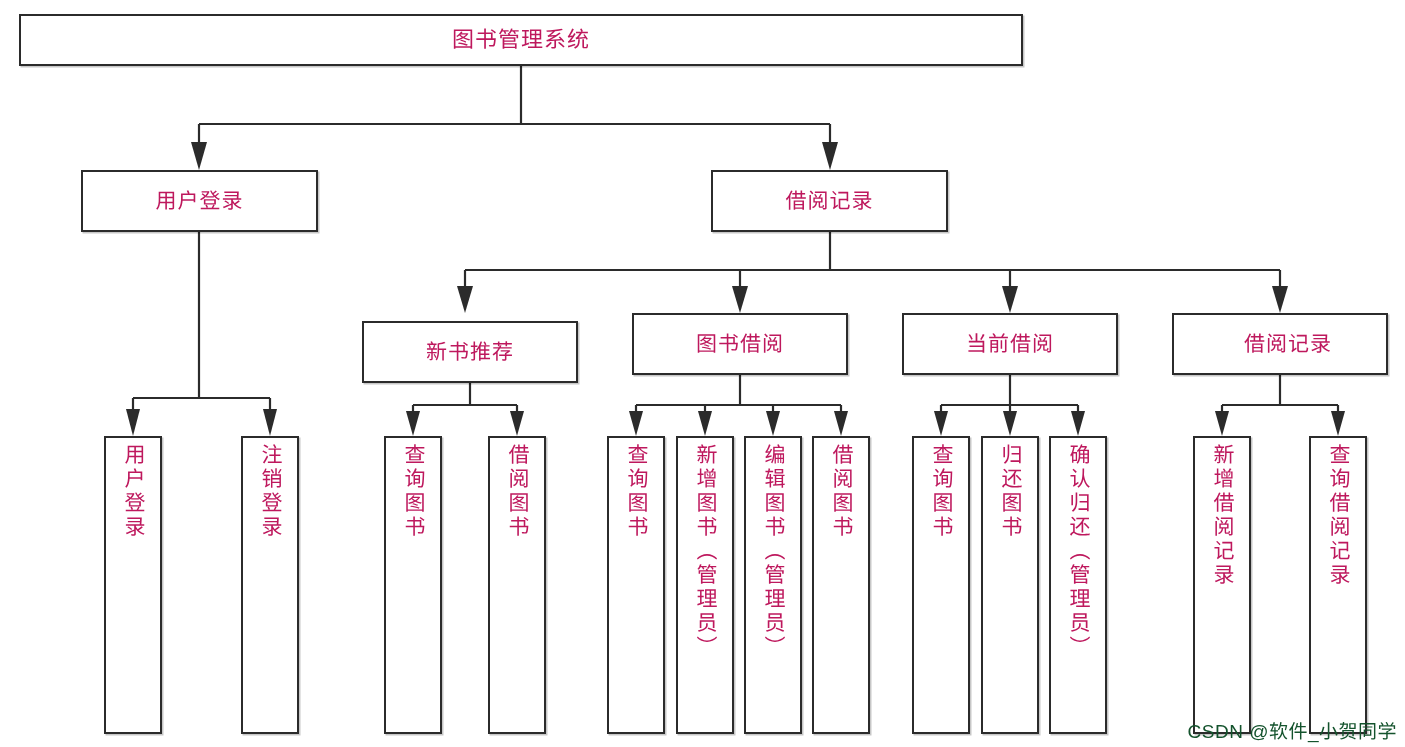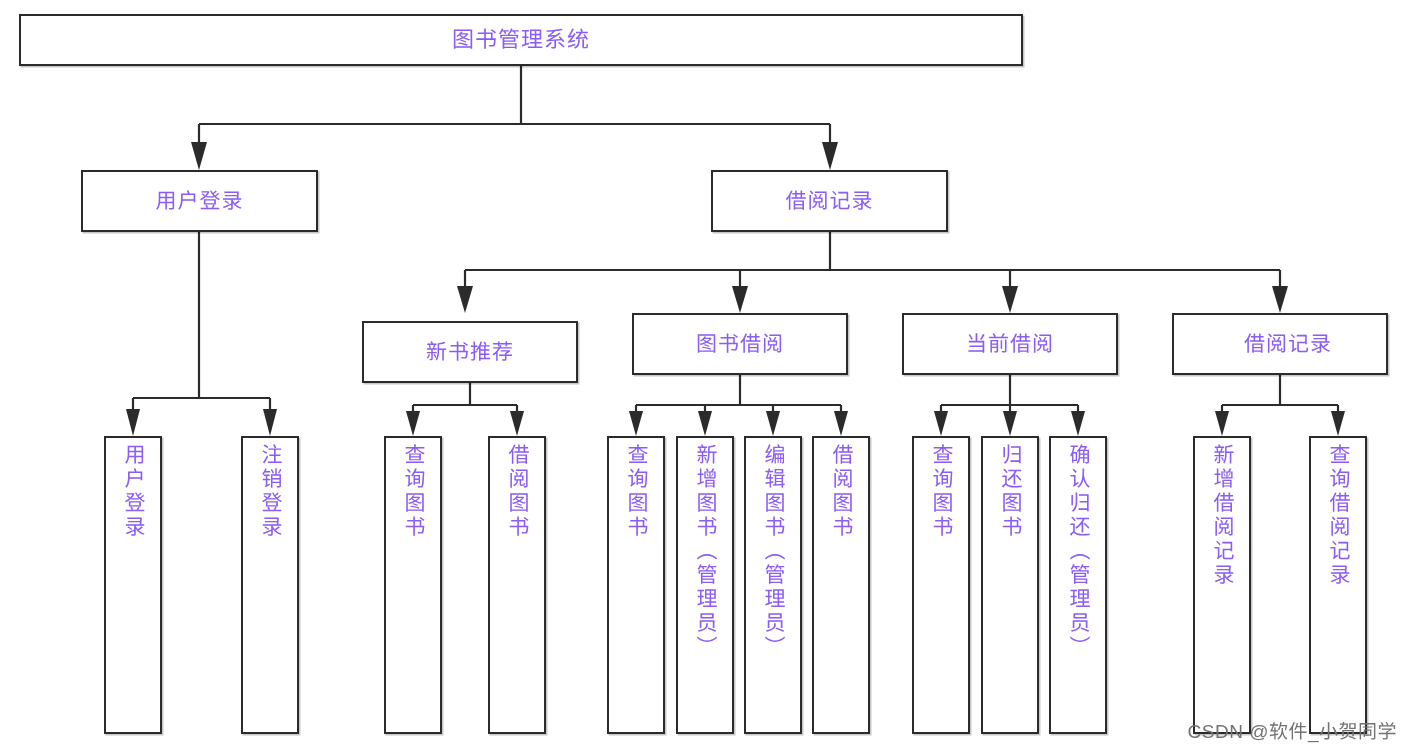--- a/index.html
+++ b/index.html
@@ -39,21 +39,21 @@
   
   .node {
     position: absolute;
     box-sizing: border-box;
     background: #ffffff;
     border: 2.4px solid #2b2b2b;
     box-shadow: 1.5px 1.5px 0 0 rgba(0,0,0,0.22);
     display: flex;
     align-items: center;
     justify-content: center;
-    color: #8b5cf6;
+    color: #be185d;
     text-align: center;
     z-index: 2;
   }
   .node .label {
     display: block;
     letter-spacing: 1px;
     line-height: 1.18;
   }
 
   
@@ -79,21 +79,21 @@
     line-height: 1.05;
     white-space: nowrap;
   }
 
   
   #watermark {
     position: absolute;
     right: 8px;
     bottom: 4px;
     font-size: 19px;
-    color: #737373;
+    color: #14532d;
     letter-spacing: 0.5px;
     white-space: nowrap;
     z-index: 5;
     font-family: "Liberation Sans", "DejaVu Sans", sans-serif;
   }
 </style>
 </head>
 <body>
 
 <div id="canvas">

